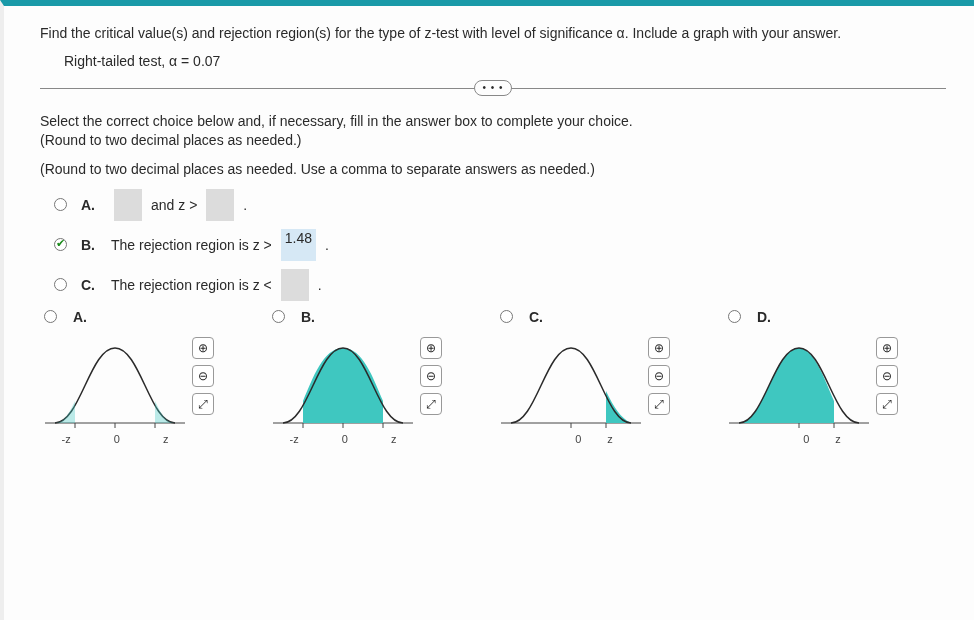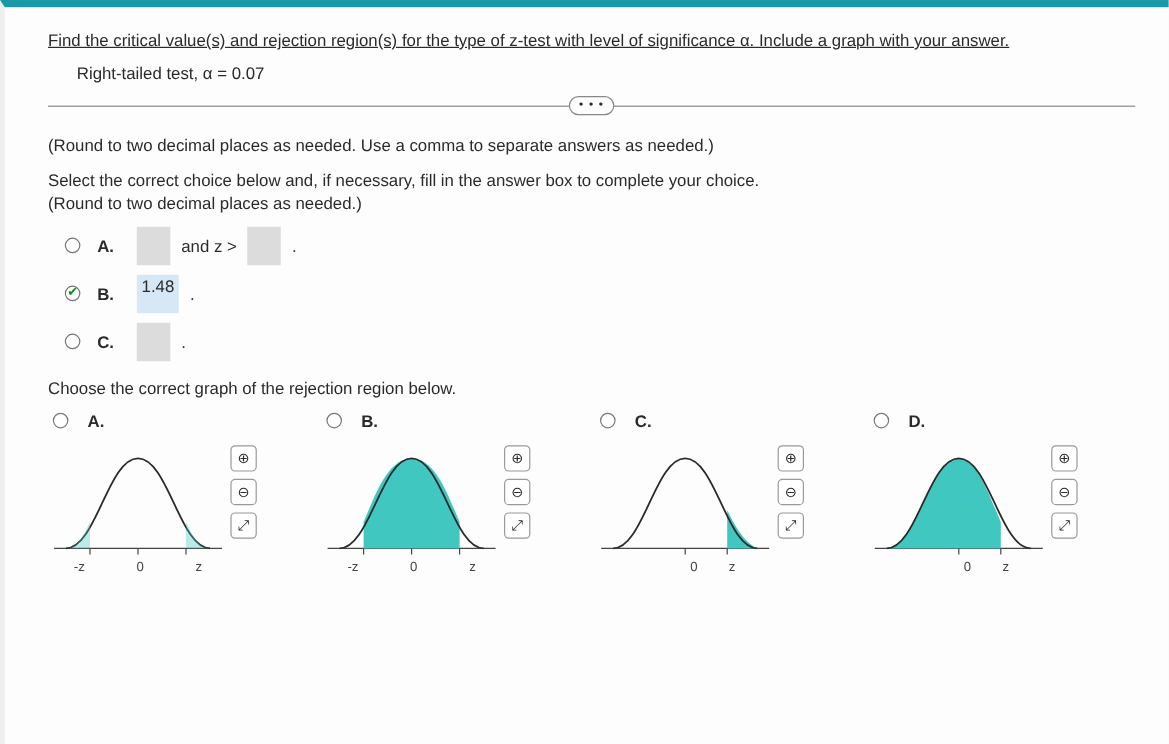--- a/index.html
+++ b/index.html
@@ -13,21 +13,21 @@
     overflow: hidden;
     position: relative;
   }
   .page {
     background: #fdfdfd;
     padding: 18px 28px 10px 36px;
     height: 100%;
     border-top: 6px solid #1a9aa8;
     border-left: 4px solid #eee;
   }
-  .question-text { margin-bottom: 10px; line-height: 1.35; text-decoration: underline; }
+  .question-text { margin-bottom: 10px; line-height: 1.35; }
   .sub-text { margin-left: 24px; margin-bottom: 11px; }
   .sep-row {
     position: relative;
     height: 16px;
     margin-bottom: 16px;
   }
   .sep-row hr {
     border: none;
     border-top: 1px solid #888;
     position: absolute;
@@ -147,50 +147,51 @@
 
 <div class="page">
   <div class="question-text">Find the critical value(s) and rejection region(s) for the type of z-test with level of significance α. Include a graph with your answer.</div>
   <div class="sub-text">Right-tailed test, α = 0.07</div>
 
   <div class="sep-row">
     <hr>
     <div class="ellipsis-pill">• • •</div>
   </div>
 
-  <div class="instr">(Round to two decimal places as needed. Use a comma to separate answers as needed.)</div>
   <div class="instr">
     <span>Select the correct choice below and, if necessary, fill in the answer box to complete your choice.</span><br>
     <span>(Round to two decimal places as needed.)</span>
   </div>
+  <div class="instr">(Round to two decimal places as needed. Use a comma to separate answers as needed.)</div>
 
   <div class="choice-row">
     <span class="radio"></span>
     <span class="opt-letter">A.</span>
     <span class="fill-box"></span>
     <span>and z &gt;</span>
     <span class="fill-box"></span>
     <span>.</span>
   </div>
 
   <div class="choice-row">
     <span class="radio selected"></span>
     <span class="opt-letter">B.</span>
+    <span>The rejection region is z &gt;</span>
     <span class="fill-box filled">1.48</span>
     <span>.</span>
   </div>
 
   <div class="choice-row">
     <span class="radio"></span>
     <span class="opt-letter">C.</span>
+    <span>The rejection region is z &lt;</span>
     <span class="fill-box"></span>
     <span>.</span>
   </div>
 
-  <div class="graph-prompt">Choose the correct graph of the rejection region below.</div>
 
   <div class="graphs-row">
 
     <div class="graph-choice">
       <div class="graph-head">
         <span class="radio"></span>
         <span class="opt-letter">A.</span>
       </div>
       <div class="graph-area">
         <div class="curve-box">

